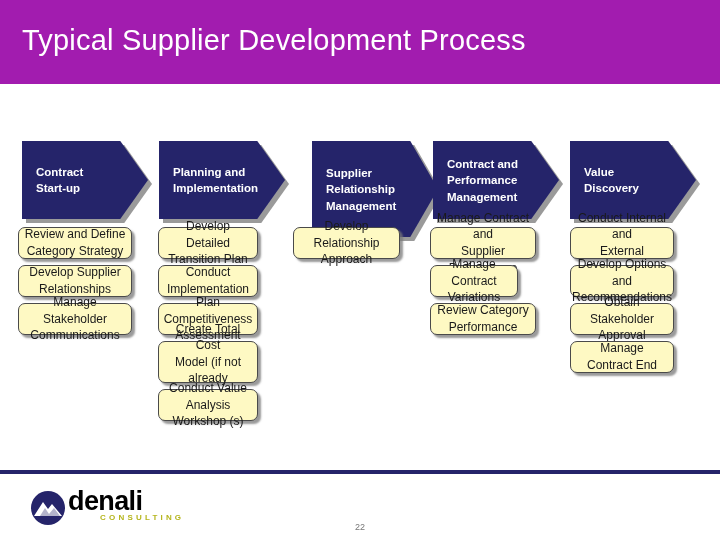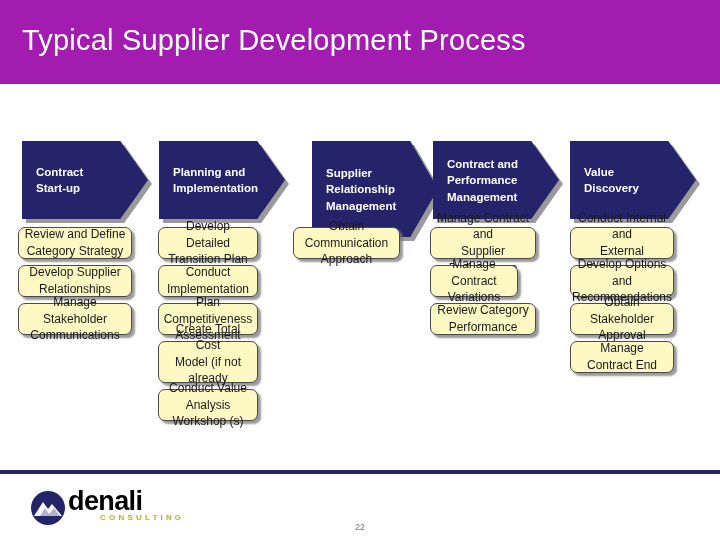--- a/index.html
+++ b/index.html
@@ -173,21 +173,21 @@
 in place)</div>
     <div class="task-box" style="left: 158px; top: 389px; width: 100px; height: 32px;">Conduct Value
 Analysis Workshop (s)</div>
     <div class="chevron" style="position: absolute; left: 312px; top: 141px; width: 126px; height: 96px;">
       <div class="chev-shadow"></div>
       <div class="chev-shape"></div>
       <div class="chev-label">Supplier
 Relationship
 Management</div>
     </div>
-    <div class="task-box" style="left: 293px; top: 227px; width: 107px; height: 32px;">Obtain Communication
+    <div class="task-box" style="left: 293px; top: 227px; width: 107px; height: 32px;">Develop Relationship
 Approach</div>
     <div class="chevron" style="position: absolute; left: 433px; top: 141px; width: 126px; height: 78px;">
       <div class="chev-shadow"></div>
       <div class="chev-shape"></div>
       <div class="chev-label">Contract and
 Performance
 Management</div>
     </div>
     <div class="task-box" style="left: 430px; top: 227px; width: 106px; height: 32px;">Manage Contract and
 Supplier Performance</div>

